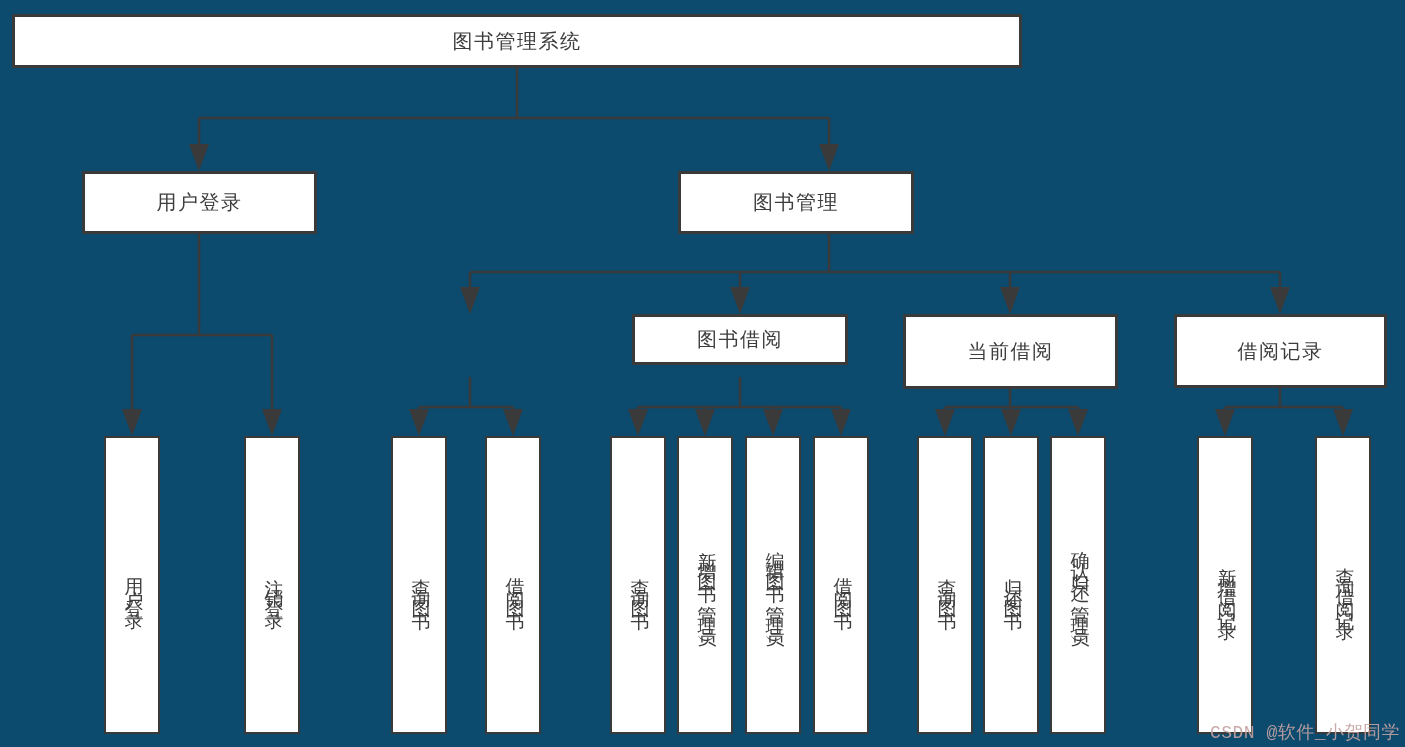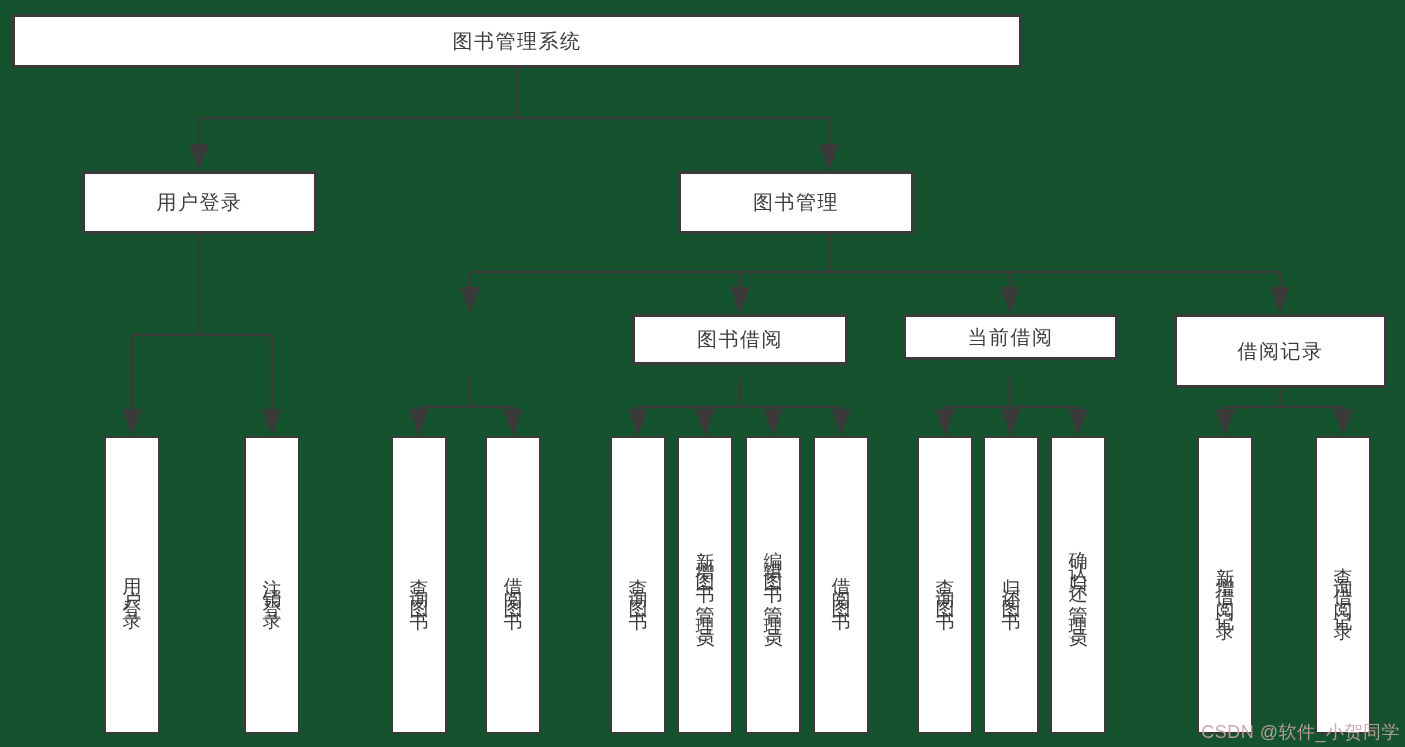--- a/index.html
+++ b/index.html
@@ -1,20 +1,20 @@
 <!DOCTYPE html>
 <html><head>
 <meta charset="utf-8">
 <style>
   html,body{margin:0;padding:0;background:#ffffff;}
   .stage{
     position:relative;
     width:1405px;height:747px;
-    background:#14532d;
-    font-family:Liberation Sans, sans-serif;
+    background:#0c4a6e;
+    font-family:Liberation Mono, monospace;
     color:#3d3d3d;
     overflow:hidden;
   }
   .wires{position:absolute;left:0;top:0;z-index:1;pointer-events:none;}
   .node{
     position:absolute;z-index:2;
     box-sizing:border-box;
     border:3px solid #3a3a3a;
     background:#ffffff;
     display:flex;align-items:center;justify-content:center;
@@ -122,21 +122,21 @@
   <div class="node" style="left:82px;top:171px;width:235px;height:63px">
     <span>用户登录</span>
   </div>
   <div class="node" style="left:678px;top:171px;width:236px;height:63px">
     <span>图书管理</span>
   </div>
 
   <div class="node" style="left:632px;top:314px;width:216px;height:51px">
     <span>图书借阅</span>
   </div>
-  <div class="node" style="left:903px;top:314px;width:215px;height:46px">
+  <div class="node" style="left:903px;top:314px;width:215px;height:75px">
     <span>当前借阅</span>
   </div>
   <div class="node" style="left:1174px;top:314px;width:213px;height:74px">
     <span>借阅记录</span>
   </div>
 
   <div class="node leaf" style="left:104px;top:436px;width:56px;height:298px">
     <span class="vtext">用户登录</span>
   </div>
   <div class="node leaf" style="left:244px;top:436px;width:56px;height:298px">

